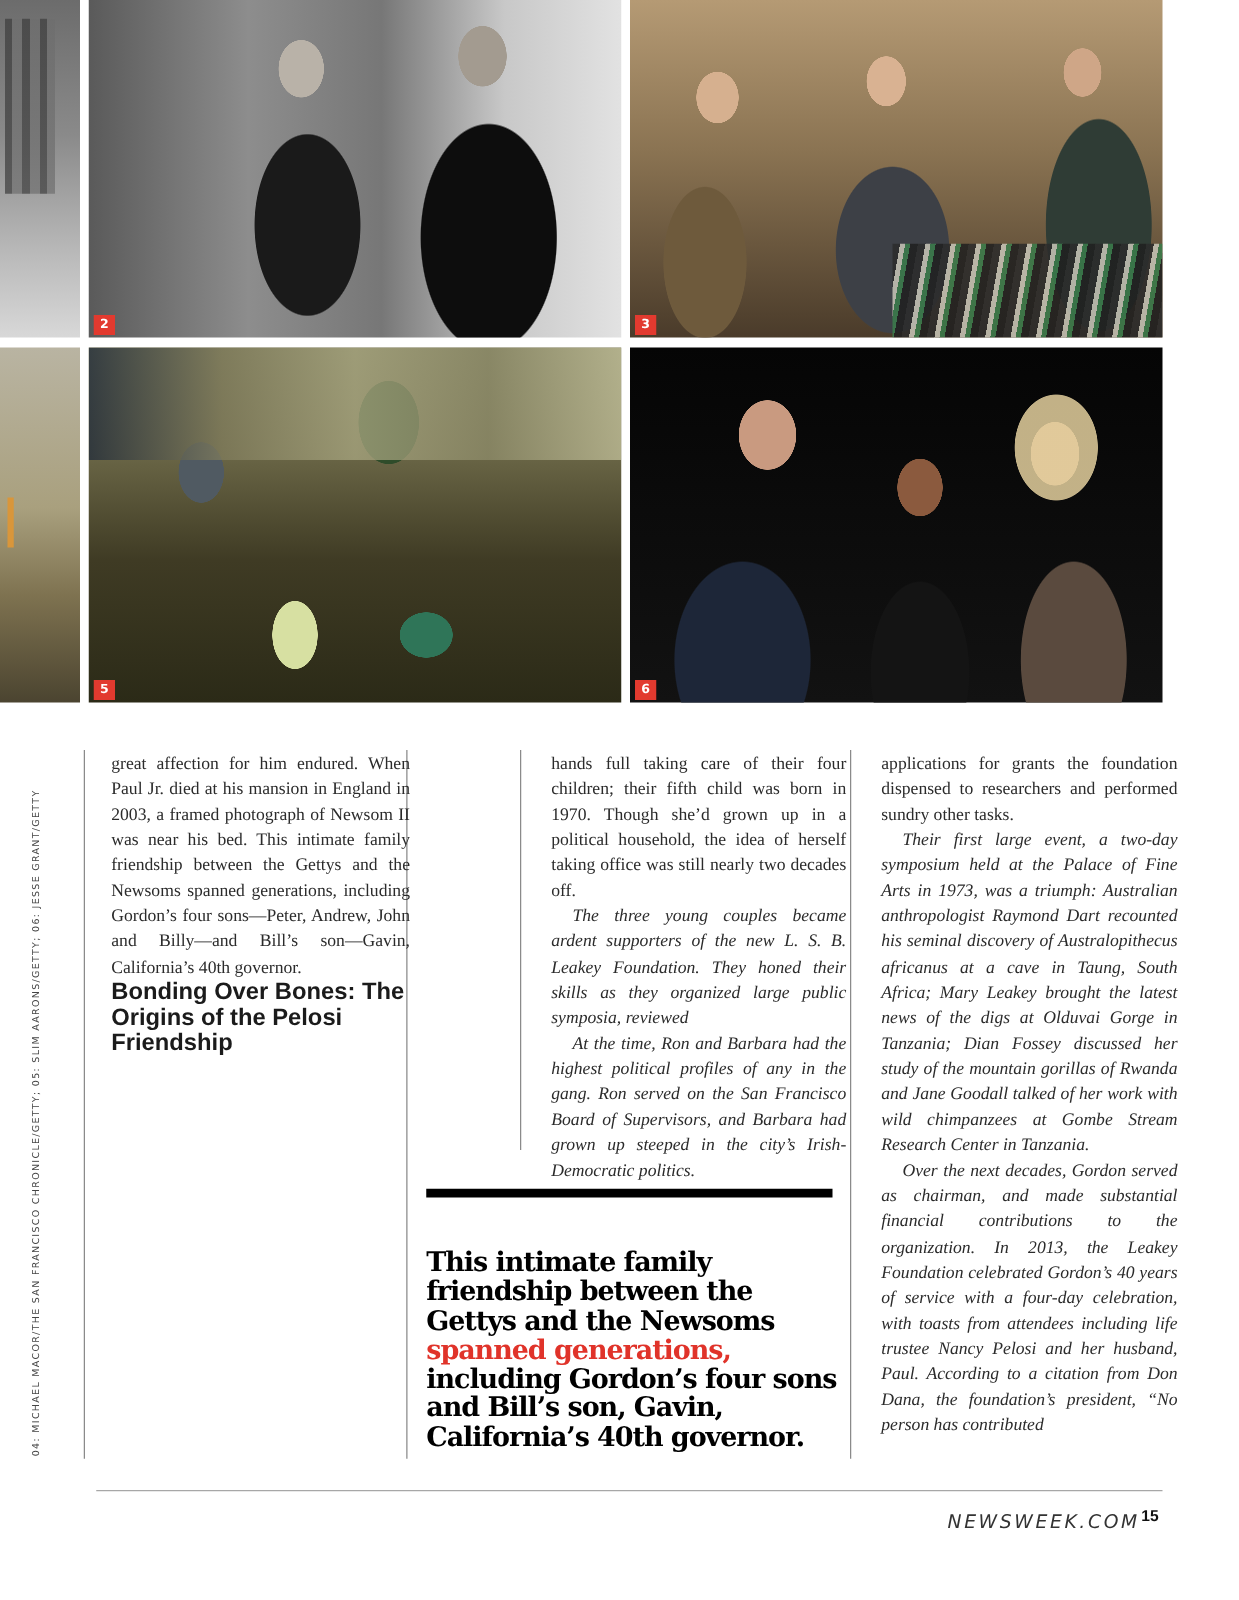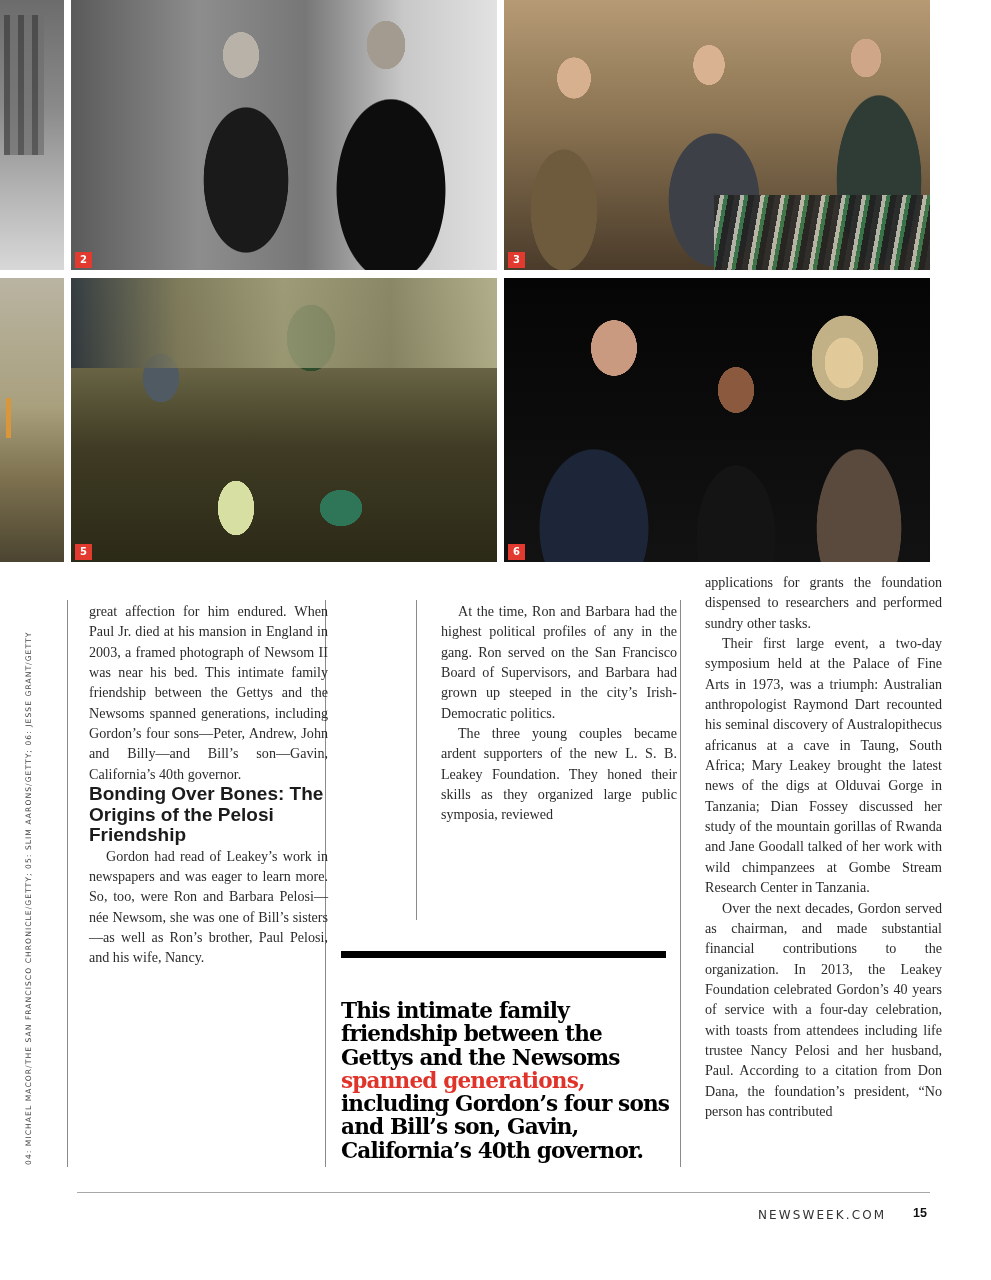--- a/index.html
+++ b/index.html
@@ -40,32 +40,32 @@
       radial-gradient(ellipse 90px 130px at 90px 250px, #1d2638 60%, transparent 61%),
       radial-gradient(ellipse 65px 120px at 232px 260px, #141414 60%, transparent 61%),
       radial-gradient(ellipse 70px 130px at 355px 250px, #5a4a3e 60%, transparent 61%),
       linear-gradient(180deg,#050505 0%,#121212 100%); }
   .p6::before { content:""; position:absolute; left:286px; top:0; width:110px; height:140px; background:radial-gradient(ellipse 55px 70px at 55px 80px, #e3cf9d 60%, transparent 61%); opacity:.85; }
 
   .credit { position:absolute; left:24px; top:1165px; transform-origin:0 0; transform:rotate(-90deg); white-space:nowrap; font-family:"DejaVu Sans", sans-serif; font-size:7.6px; letter-spacing:1.05px; color:#444; }
 
   .col { position:absolute; font-size:14.1px; line-height:20.35px; text-align:justify; color:#2b2b2b;margin-left:12px; }
   .col p { margin:0; }
-  .col p.indent { text-indent:17px; }
+  .col p.indent { text-indent:17px;font-style:italic; }
   .col1 { left:77px; top:601px; width:239px; }
   .col2 { left:429px; top:601px; width:236px; }
-  .col3 { left:693px; top:572px; width:237px; }
+  .col3 { left:693px; top:601px; width:237px; }
   .subhead { font-family:"Liberation Sans", sans-serif; font-weight:bold; font-size:19px; line-height:20.5px; color:#1b1b1b; margin:16px 0 0 0; text-align:left; }
 
   .vrule { position:absolute; width:1px; background:#8a8a8a; }
   .quote-bar { position:absolute; left:341px; top:951px; width:325px; height:7px; background:#000; }
   .pullquote { position:absolute; left:341px; top:999px; width:336px; font-family:"DejaVu Serif", serif; font-weight:bold; font-size:21.6px; line-height:23.3px; color:#000; letter-spacing:-0.85px; }
   .pullquote .red { color:#e0332a; }
   .footer-rule { position:absolute; left:77px; top:1192px; width:853px; height:1px; background:#a7a7a7; }
-  .footer-site { position:absolute; left:758px; top:1208px; font-family:"DejaVu Sans", sans-serif; font-size:12px; letter-spacing:2.1px; color:#333; }
+  .footer-site { position:absolute; left:758px; top:1208px; font-family:"DejaVu Sans", sans-serif; font-size:15px; letter-spacing:2.1px; color:#333;font-style:italic; }
   .footer-page { position:absolute; left:913px; top:1206px; font-family:Liberation Sans, sans-serif; font-size:12.5px; font-weight:bold; color:#111; }
 </style>
 </head>
 <body>
 
 <div class="photo strip-top"></div>
 <div class="photo strip-bot"></div>
 
 <div class="photo p2">
   <div class="badge" style="left:4px; bottom:2px;">2</div>
@@ -83,26 +83,26 @@
 <div class="credit">04: MICHAEL MACOR/THE SAN FRANCISCO CHRONICLE/GETTY; 05: SLIM AARONS/GETTY; 06: JESSE GRANT/GETTY</div>
 
 <div class="vrule" style="left:67px; top:600px; height:567px;"></div>
 <div class="vrule" style="left:325px; top:600px; height:567px;"></div>
 <div class="vrule" style="left:416px; top:600px; height:320px;"></div>
 <div class="vrule" style="left:680px; top:600px; height:567px;"></div>
 
 <div class="col col1">
   <p>great affection for him endured. When Paul Jr. died at his mansion in England in 2003, a framed photograph of Newsom II was near his bed. This intimate family friendship between the Gettys and the Newsoms spanned generations, including Gordon’s four sons—Peter, Andrew, John and Billy—and Bill’s son—Gavin, California’s 40th governor.</p>
   <p class="subhead">Bonding Over Bones: The Origins of the Pelosi Friendship</p>
-  <p class="indent">Gordon had read of Leakey’s work in newspapers and was eager to learn more. So, too, were Ron and Barbara Pelosi—née Newsom, she was one of Bill’s sisters—as well as Ron’s brother, Paul Pelosi, and his wife, Nancy.</p>
 </div>
 
 <div class="col col2">
+  <p>hands full taking care of their four children; their fifth child was born in 1970. Though she’d grown up in a political household, the idea of herself taking office was still nearly two decades off.</p>
+  <p class="indent">The three young couples became ardent supporters of the new L. S. B. Leakey Foundation. They honed their skills as they organized large public symposia, reviewed</p>
   <p class="indent">At the time, Ron and Barbara had the highest political profiles of any in the gang. Ron served on the San Francisco Board of Supervisors, and Barbara had grown up steeped in the city’s Irish-Democratic politics.</p>
-  <p class="indent">The three young couples became ardent supporters of the new L. S. B. Leakey Foundation. They honed their skills as they organized large public symposia, reviewed</p>
 </div>
 
 <div class="quote-bar"></div>
 <div class="pullquote"><span>This intimate family friendship between the Gettys and the Newsoms </span><span class="red">spanned generations,</span><span> including Gordon’s four sons and Bill’s son, Gavin, California’s 40th governor.</span></div>
 
 <div class="col col3">
   <p>applications for grants the foundation dispensed to researchers and performed sundry other tasks.</p>
   <p class="indent">Their first large event, a two-day symposium held at the Palace of Fine Arts in 1973, was a triumph: Australian anthropologist Raymond Dart recounted his seminal discovery of Australopithecus africanus at a cave in Taung, South Africa; Mary Leakey brought the latest news of the digs at Olduvai Gorge in Tanzania; Dian Fossey discussed her study of the mountain gorillas of Rwanda and Jane Goodall talked of her work with wild chimpanzees at Gombe Stream Research Center in Tanzania.</p>
   <p class="indent">Over the next decades, Gordon served as chairman, and made substantial financial contributions to the organization. In 2013, the Leakey Foundation celebrated Gordon’s 40 years of service with a four-day celebration, with toasts from attendees including life trustee Nancy Pelosi and her husband, Paul. According to a citation from Don Dana, the foundation’s president, “No person has contributed</p>
 </div>

